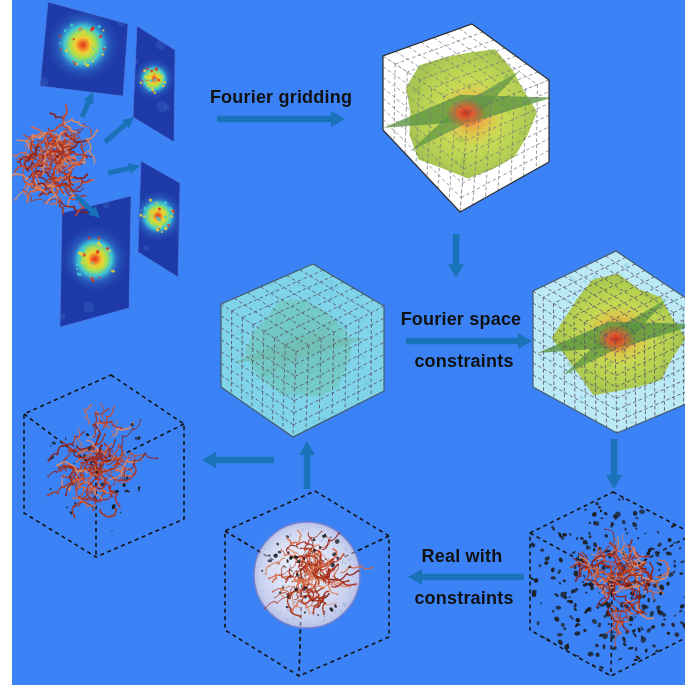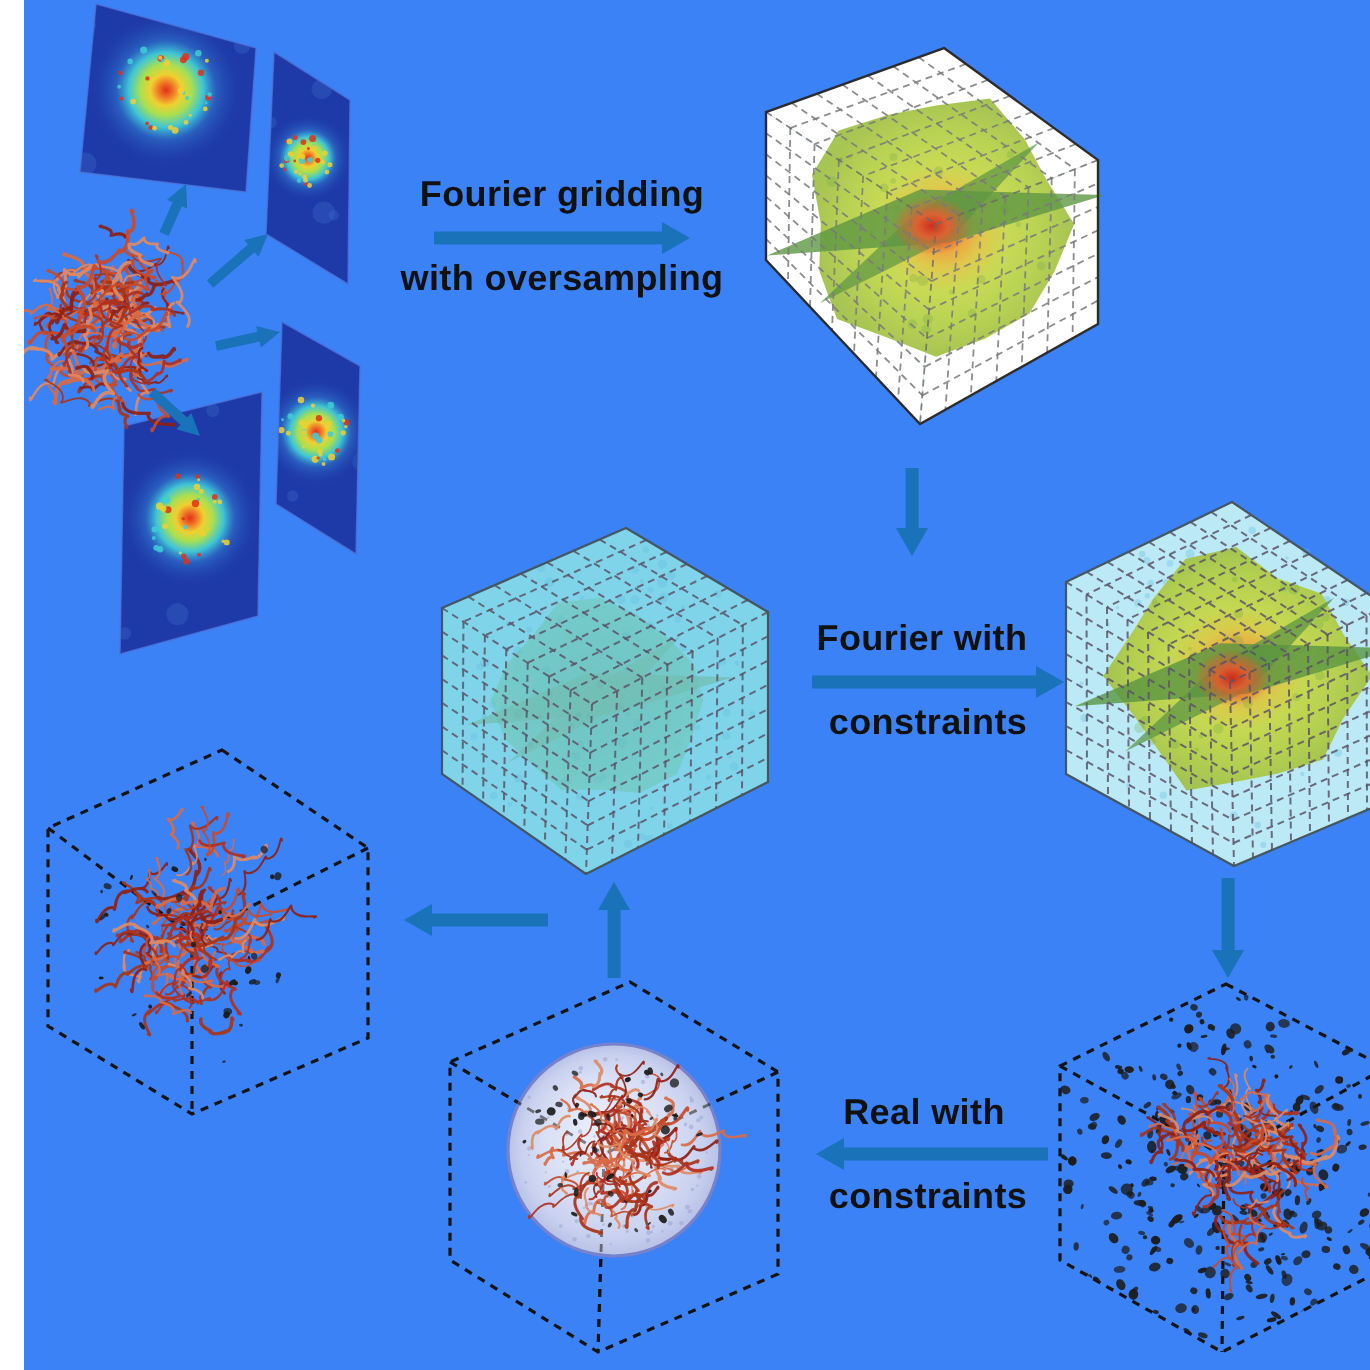--- a/index.html
+++ b/index.html
@@ -1576,18 +1576,17 @@
         <polygon points="440.8,234.0 440.8,264.0 436.0,264.0 444.0,278.0 452.0,264.0 447.3,264.0 447.3,234.0" fill="#1a72b8"></polygon>
         <polygon points="394.0,344.3 506.0,344.3 506.0,349.0 520.0,341.0 506.0,333.0 506.0,337.8 394.0,337.8" fill="#1a72b8"></polygon>
         <polygon points="598.8,439.0 598.8,475.0 594.0,475.0 602.0,489.0 610.0,475.0 605.3,475.0 605.3,439.0" fill="#1a72b8"></polygon>
         <polygon points="512.0,573.8 410.0,573.8 410.0,569.0 396.0,577.0 410.0,585.0 410.0,580.3 512.0,580.3" fill="#1a72b8"></polygon>
         <polygon points="298.3,489.0 298.3,455.0 303.0,455.0 295.0,441.0 287.0,455.0 291.8,455.0 291.8,489.0" fill="#1a72b8"></polygon>
         <polygon points="262.0,456.8 204.0,456.8 204.0,452.0 190.0,460.0 204.0,468.0 204.0,463.3 262.0,463.3" fill="#1a72b8"></polygon>
       </g>
   </svg>
 
   <div class="lbl" style="left:269px;top:87px">Fourier gridding</div>
-  <div class="lbl" style="left:269px;top:129px">with oversampling</div>
-  <div class="lbl" style="left:449px;top:309px">Fourier with</div>
+  <div class="lbl" style="left:449px;top:309px">Fourier space</div>
   <div class="lbl" style="left:452px;top:351px">constraints</div>
   <div class="lbl" style="left:450px;top:546px">Real with</div>
   <div class="lbl" style="left:452px;top:588px">constraints</div>
 </div>
 
 </body></html>

